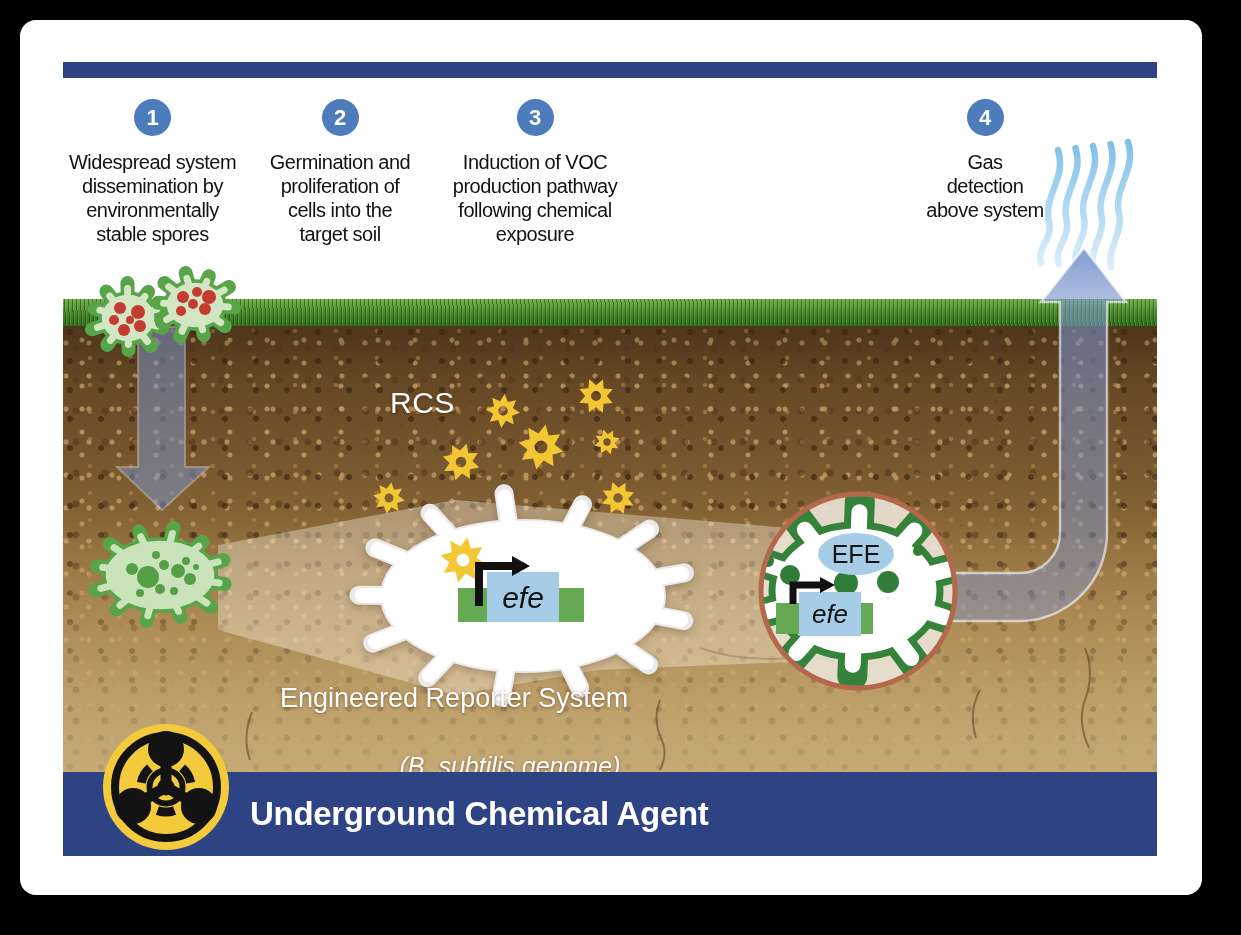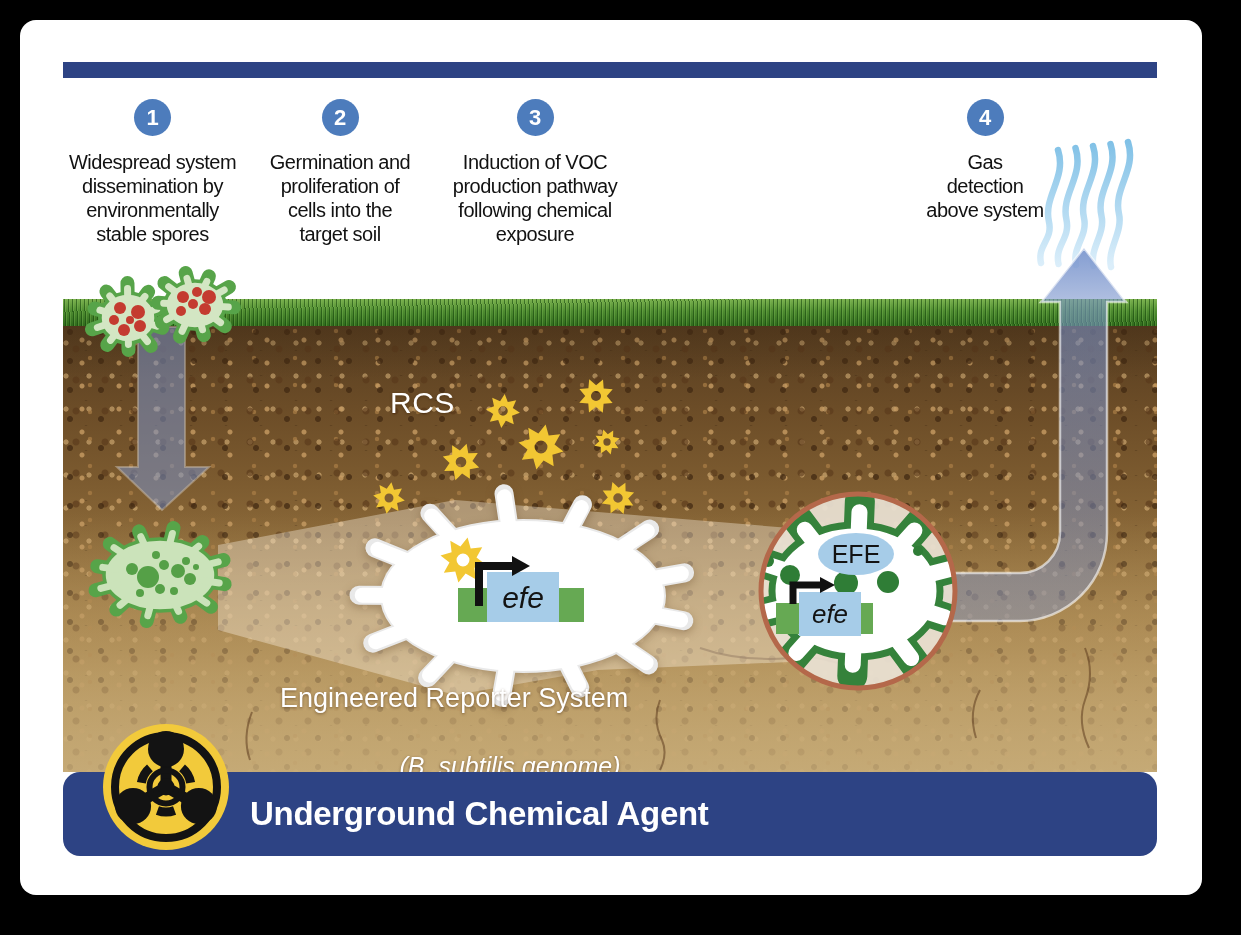--- a/index.html
+++ b/index.html
@@ -37,21 +37,21 @@
        letter-spacing:.5px;text-shadow:0 1px 3px rgba(60,35,10,.5);}
   .gene-label{position:absolute;text-align:center;font-style:italic;color:#131313;}
   .gene1{left:487px;top:574px;width:72px;height:48px;line-height:48px;font-size:30px;}
   .gene2{left:799px;top:593px;width:62px;height:43px;line-height:43px;font-size:26px;}
   .efe-label{position:absolute;left:819px;top:539px;width:74px;height:31px;line-height:31px;
        text-align:center;font-size:25px;color:#131313;}
   .caption1{position:absolute;left:280px;top:683px;width:460px;text-align:left;
        font-size:27px;color:#fff;text-shadow:0 1px 3px rgba(70,40,15,.55);}
   .caption2{position:absolute;left:280px;top:712px;width:460px;text-align:center;
        font-size:25px;font-style:italic;color:#fff;text-shadow:0 1px 3px rgba(70,40,15,.55);margin-top:40px;}
-  .bottom-bar{position:absolute;left:63px;top:772px;width:1094px;height:84px;background:#2d4384;border-radius:17px;}
+  .bottom-bar{position:absolute;left:63px;top:772px;width:1094px;height:84px;background:#2d4384;}
   .bottom-title{position:absolute;left:187px;top:0;height:84px;line-height:84px;
        font-size:33px;font-weight:bold;color:#fff;letter-spacing:-0.3px;}
   #hazard-svg{position:absolute;left:98px;top:719px;width:136px;height:136px;}
 </style>
 </head>
 <body>
 
 <div class="frame">
   <div class="page"></div>
 

